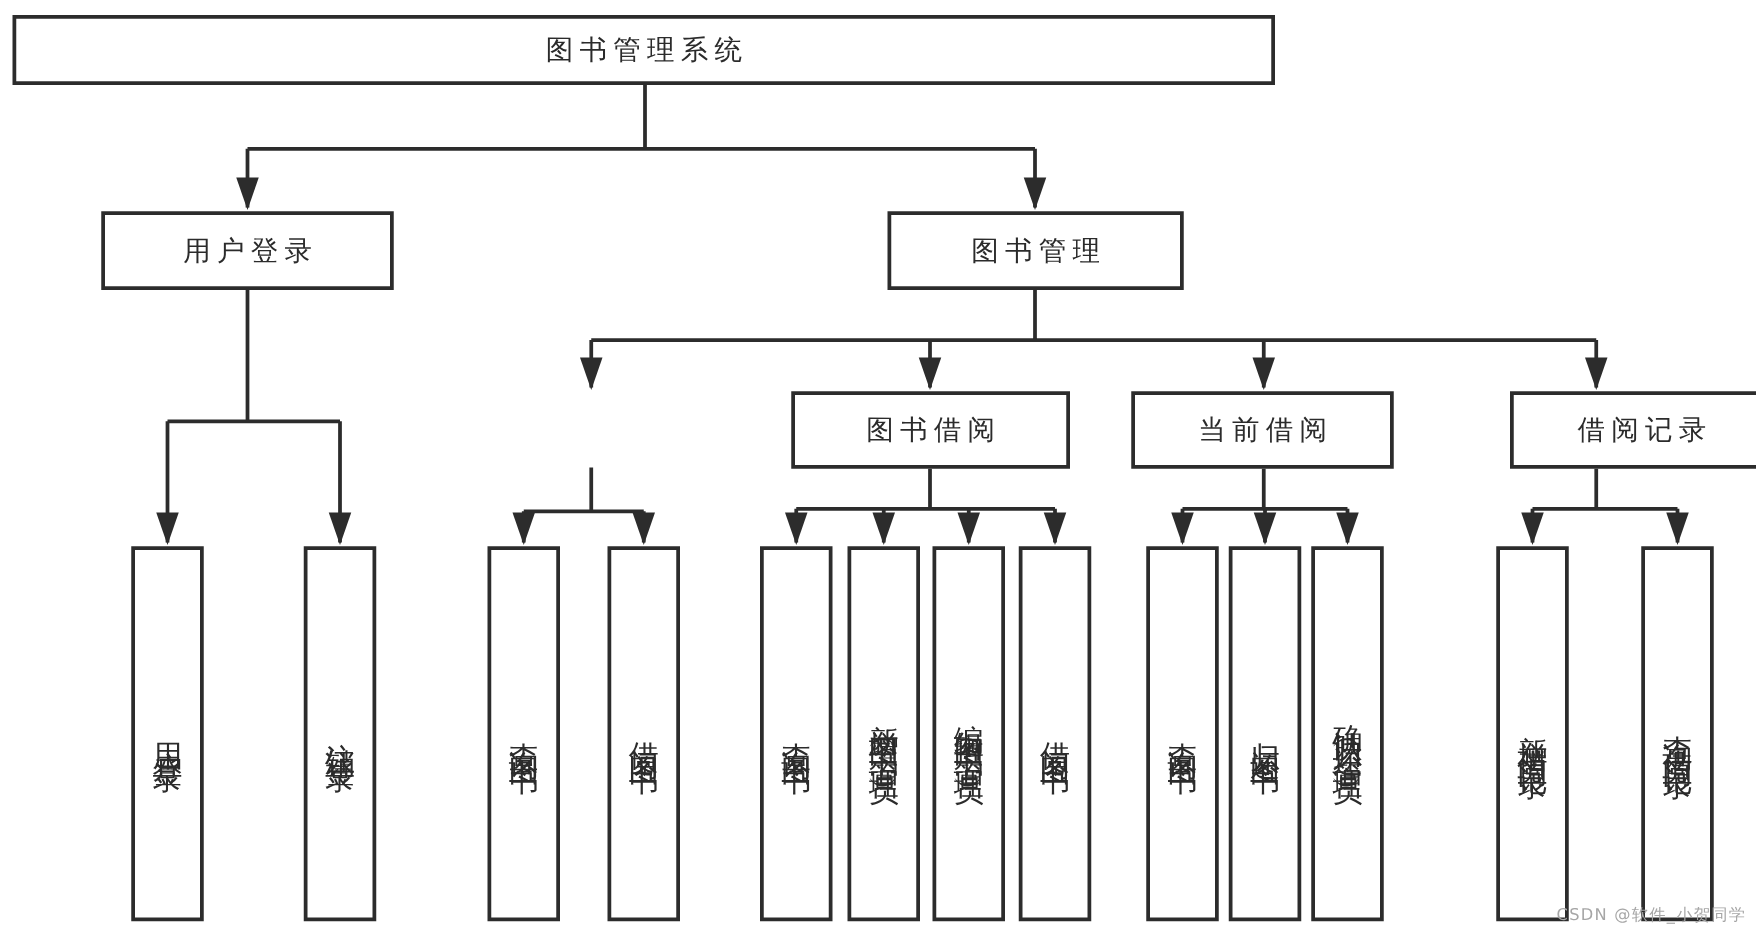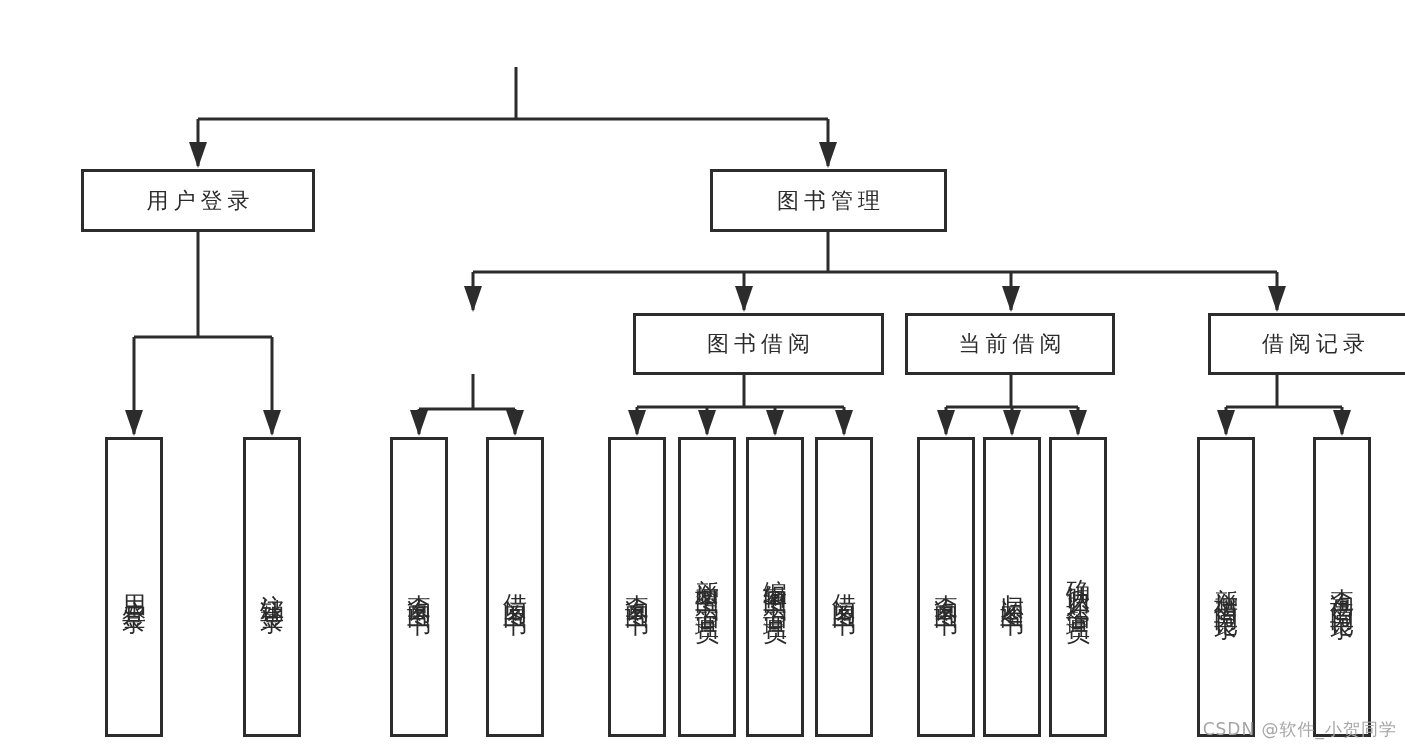--- a/index.html
+++ b/index.html
@@ -33,21 +33,21 @@
   .vlabel{
     writing-mode:vertical-rl;
     font-size:24px;
     letter-spacing:6px;
     line-height:1;
     color:var(--text);
   }
   .watermark{
     position:absolute;
     right:8px;bottom:6px;
-    font-size:17px;
+    font-size:13px;
     letter-spacing:1px;
     color:var(--watermark);
     z-index:5;
     white-space:nowrap;
   }
 </style>
 </head>
 <body>
 
 <div id="canvas">
@@ -85,25 +85,26 @@
       <polygon points="766,410 784,410 775,436"></polygon>
       <polygon points="835,410 853,410 844,436"></polygon>
       <polygon points="937,410 955,410 946,436"></polygon>
       <polygon points="1003,410 1021,410 1012,436"></polygon>
       <polygon points="1069,410 1087,410 1078,436"></polygon>
       <polygon points="1217,410 1235,410 1226,436"></polygon>
       <polygon points="1333,410 1351,410 1342,436"></polygon>
     </g>
   </svg>
 
+  <div class="box hnode" style="left:10px;top:12px;width:1010px;height:56px;">图书管理系统</div>
 
   <div class="box hnode" style="left:81px;top:169px;width:234px;height:63px;">用户登录</div>
   <div class="box hnode" style="left:710px;top:169px;width:237px;height:63px;text-align:center;">图书管理</div>
 
-  <div class="box hnode" style="left:633px;top:313px;width:251px;height:62px;">图书借阅</div>
+  <div class="box hnode" style="left:633px;top:313px;width:223px;height:62px;">图书借阅</div>
   <div class="box hnode" style="left:905px;top:313px;width:210px;height:62px;">当前借阅</div>
   <div class="box hnode" style="left:1208px;top:313px;width:211px;height:62px;">借阅记录</div>
 
   <div class="box leaf" style="left:105px;">
     <span class="vlabel">用户登录</span>
   </div>
   <div class="box leaf" style="left:243px;">
     <span class="vlabel">注销登录</span>
   </div>
 

